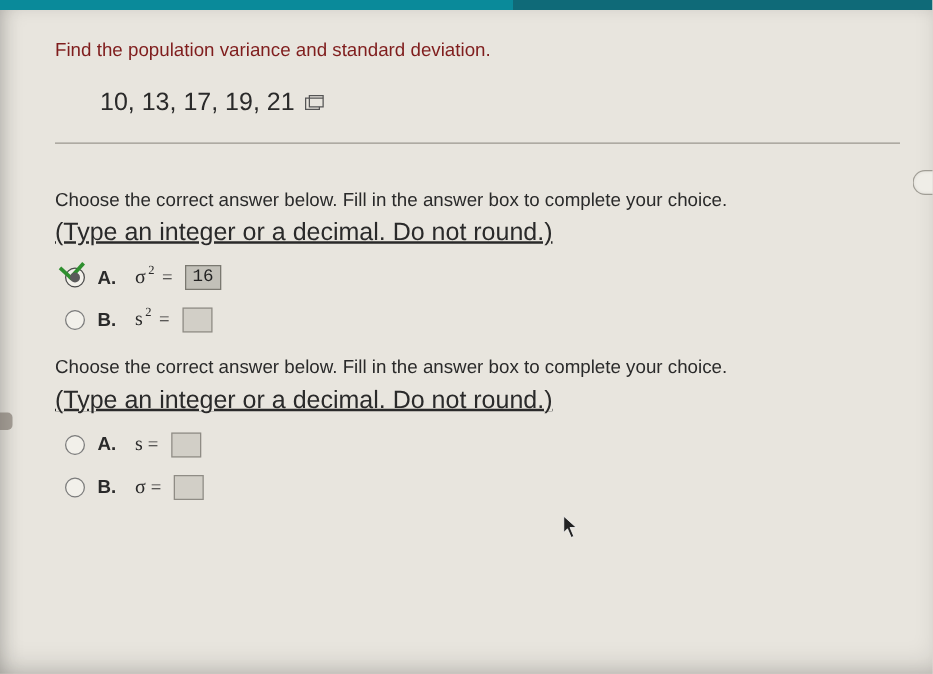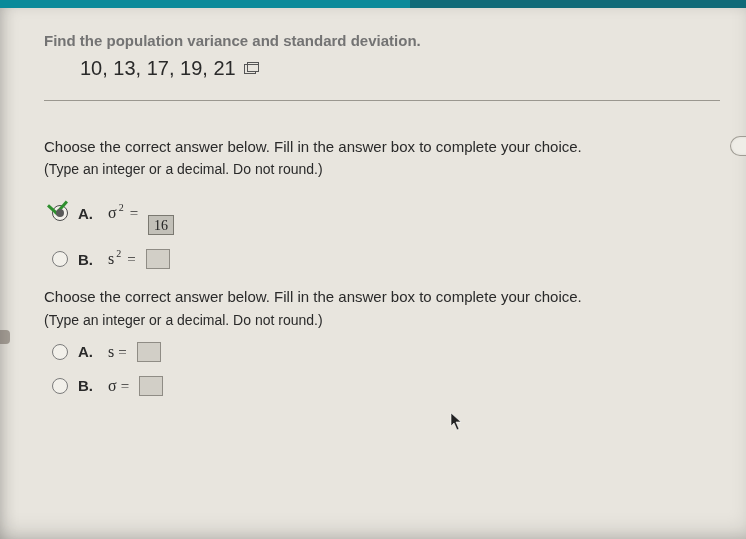--- a/index.html
+++ b/index.html
@@ -22,23 +22,23 @@
     bottom: 0;
     left: 0;
     right: 0;
     background: #e8e5de;
     padding: 24px 30px 20px 44px;
     box-shadow: inset 8px 0 18px -8px rgba(0,0,0,.25),
                 inset 0 -12px 24px -10px rgba(0,0,0,.2);
   }
   .q-title {
     font-size: 15px;
-    font-weight: 700;
-    color: #737373;
-    margin-bottom: 8px;
+    font-weight: 400;
+    color: #7f1d1d;
+    margin-bottom: 22px;
   }
   .q-data {
     font-size: 20px;
     color: #2a2a2a;
     margin-left: 36px;
     margin-bottom: 20px;
     display: flex;
     align-items: center;
     gap: 8px;
   }
@@ -68,23 +68,24 @@
   .block {
     margin-top: 36px;
   }
   .instr {
     font-size: 15px;
     color: #2a2a2a;
     line-height: 1.35;
     margin-bottom: 4px;
   }
   .hint {
-    font-size: 14px;
+    font-size: 20px;
     color: #2a2a2a;
     margin-bottom: 14px;
+    text-decoration: underline;
   }
   .option {
     display: flex;
     align-items: center;
     gap: 10px;
     margin: 6px 0 14px 8px;
     font-size: 15px;
     color: #2a2a2a;
   }
   .radio {
@@ -140,22 +141,21 @@
     background: #d2cfc7;
     padding: 1px 5px;
     font-size: 14px;
     line-height: 17px;
     text-align: center;
     color: #222;
   }
   .answer-box.filled {
     background: #c2c0b8;
     border-color: #7a7870;
-    font-family: Liberation Serif, serif;
-    margin-top: 24px;
+    font-family: Liberation Mono, monospace;
   }
   .cursor {
     position: absolute;
     left: 450px;
     top: 404px;
     width: 14px; height: 20px;
     pointer-events: none;
   }
   .cursor svg { width: 14px; height: 20px; }
   .left-edge-mark {

